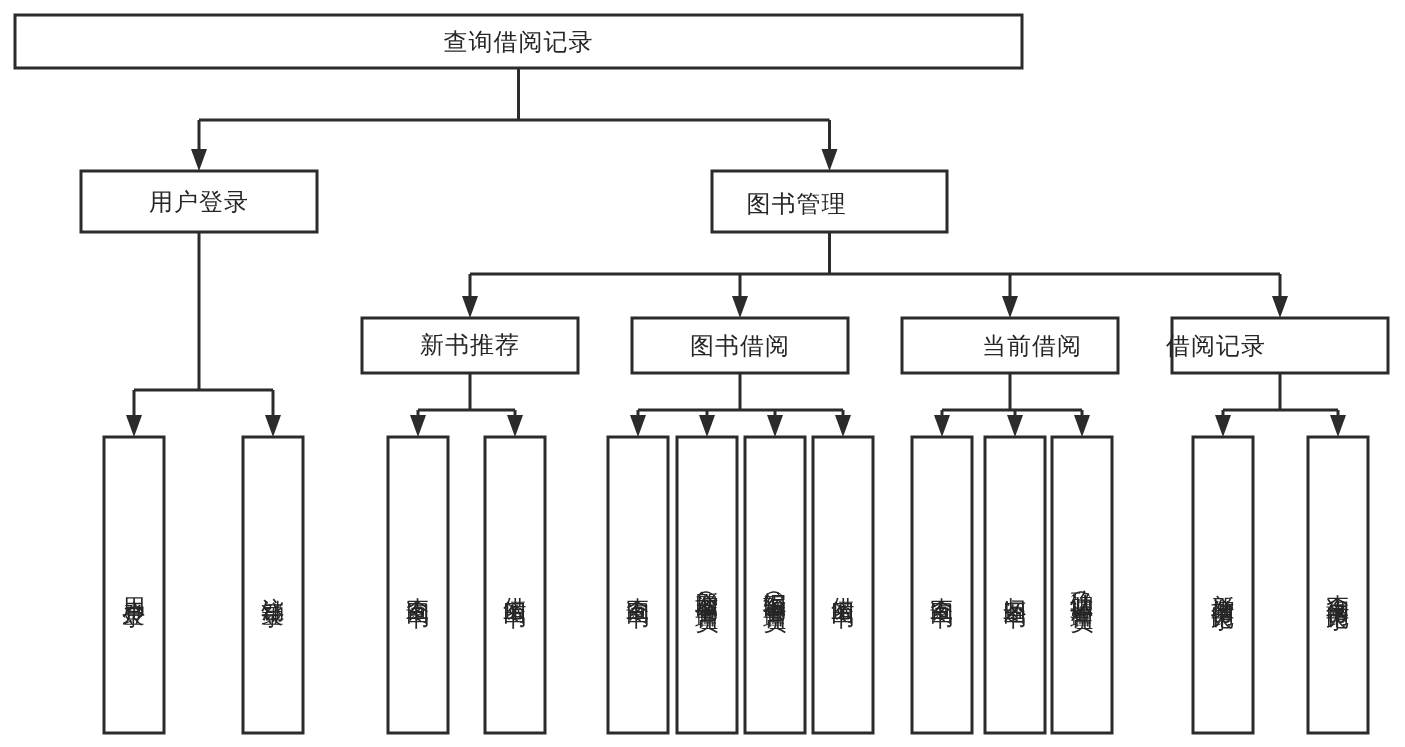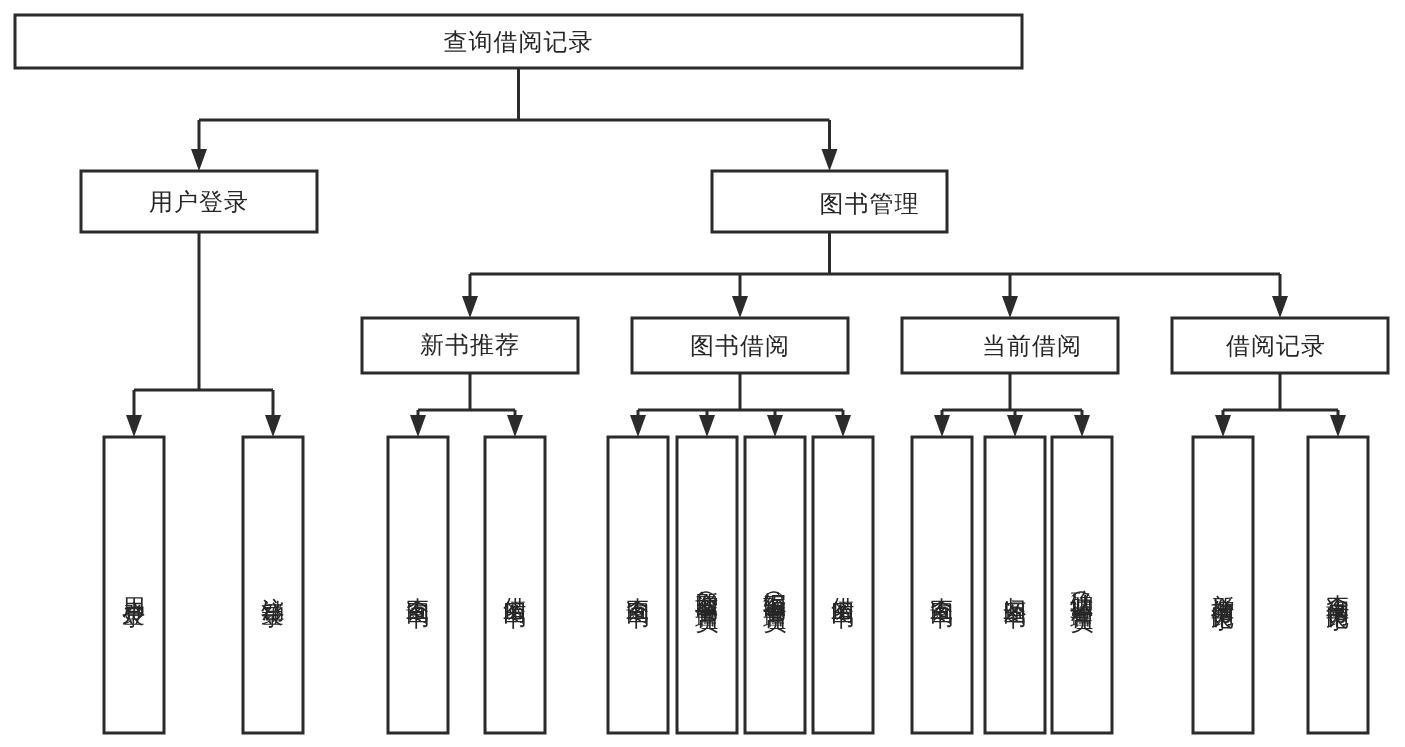--- a/index.html
+++ b/index.html
@@ -160,33 +160,33 @@
       <line x1="1338" y1="410" x2="1338" y2="415" class="link-line" stroke="#2b2b2b"></line>
       <polygon points="1330,415 1346,415 1338,437" class="arrow-head" fill="#2b2b2b"></polygon>
     </svg>
   <div id="labels-layer">
       <div class="h-label-wrap" style="left: 15px; top: 15px; width: 1007px; height: 53px;">
         <span class="h-text">查询借阅记录</span>
       </div>
       <div class="h-label-wrap" style="left: 81px; top: 171px; width: 236px; height: 61px;">
         <span class="h-text">用户登录</span>
       </div>
-      <div class="h-label-wrap" style="left: 752px; top: 171px; width: 235px; height: 66px;">
+      <div class="h-label-wrap" style="left: 679px; top: 171px; width: 235px; height: 66px;">
         <span class="h-text">图书管理</span>
       </div>
       <div class="h-label-wrap" style="left: 362px; top: 318px; width: 216px; height: 53px;">
         <span class="h-text">新书推荐</span>
       </div>
       <div class="h-label-wrap" style="left: 632px; top: 318px; width: 216px; height: 55px; border-radius: 7px;">
         <span class="h-text">图书借阅</span>
       </div>
       <div class="h-label-wrap" style="left: 902px; top: 318px; width: 260px; height: 55px;">
         <span class="h-text">当前借阅</span>
       </div>
-      <div class="h-label-wrap" style="left: 1168px; top: 318px; width: 216px; height: 55px;">
+      <div class="h-label-wrap" style="left: 1108px; top: 318px; width: 216px; height: 55px;">
         <span class="h-text">借阅记录</span>
       </div>
       <div class="vert-label-wrap" style="left: 104px; top: 437px; width: 60px; height: 296px;">
         <span class="vert-text">用户登录</span>
       </div>
       <div class="vert-label-wrap" style="left: 243px; top: 437px; width: 60px; height: 296px;">
         <span class="vert-text">注销登录</span>
       </div>
       <div class="vert-label-wrap" style="left: 388px; top: 437px; width: 60px; height: 296px;">
         <span class="vert-text">查询图书</span>

